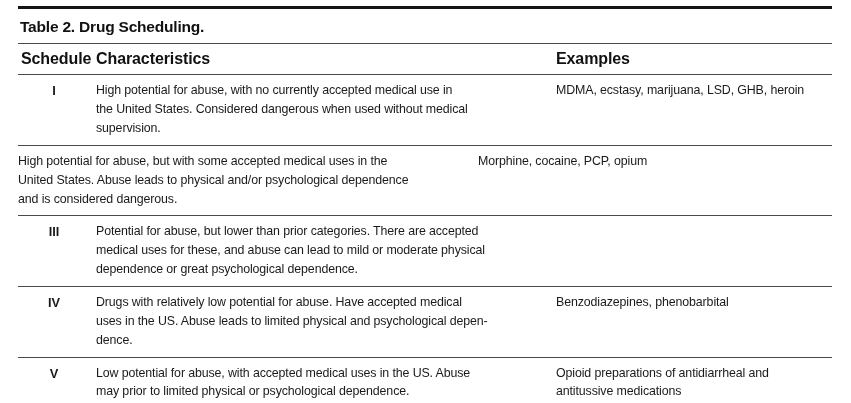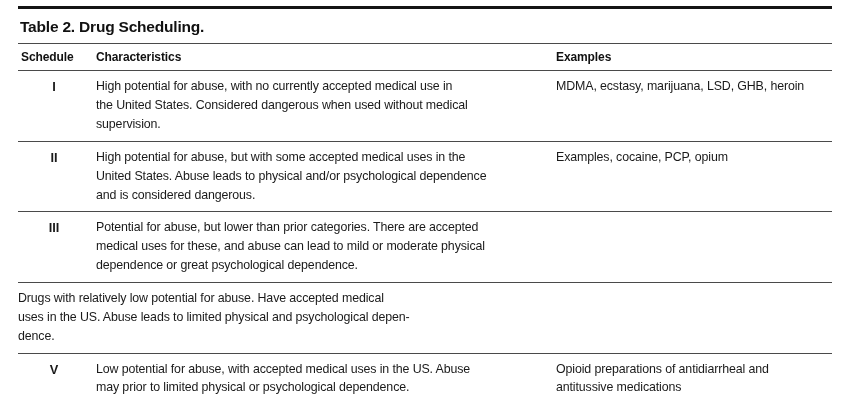--- a/index.html
+++ b/index.html
@@ -74,21 +74,21 @@
   }
   .col-examples {
     flex: 1 1 auto;
     box-sizing: border-box;
     padding-right: 4px;
   }
 
   
   .header-row {
     padding: 6px 0 6px 0;
-    font-size: 12px;
+    font-size: 16px;
     font-weight: bold;
     letter-spacing: -0.1px;
     color: #111111;
   }
   .header-row .col-schedule {
     text-align: left;
     padding-left: 3px;
   }
 
   
@@ -139,52 +139,55 @@
 the United States. Considered dangerous when used without medical
 supervision.</span>
       </div>
       <div class="col-examples">
         <span class="cell-text">MDMA, ecstasy, marijuana, LSD, GHB, heroin</span>
       </div>
     </div>
     <div class="rule-thin"></div>
 
     <div class="row data-row">
-      <div class="col-schedule">
-        <span class="sched-label">II</span>
-      </div>
       <div class="col-characteristics">
         <span class="cell-text">High potential for abuse, but with some accepted medical uses in the
 United States. Abuse leads to physical and/or psychological dependence
 and is considered dangerous.</span>
       </div>
       <div class="col-examples">
-        <span class="cell-text">Examples, cocaine, PCP, opium</span>
+        <span class="cell-text">Morphine, cocaine, PCP, opium</span>
       </div>
     </div>
     <div class="rule-thin"></div>
 
     <div class="row data-row">
       <div class="col-schedule">
         <span class="sched-label">III</span>
       </div>
       <div class="col-characteristics">
         <span class="cell-text">Potential for abuse, but lower than prior categories. There are accepted
 medical uses for these, and abuse can lead to mild or moderate physical
 dependence or great psychological dependence.</span>
       </div>
     </div>
     <div class="rule-thin"></div>
 
     <div class="row data-row">
+      <div class="col-schedule">
+        <span class="sched-label">IV</span>
+      </div>
       <div class="col-characteristics">
         <span class="cell-text">Drugs with relatively low potential for abuse. Have accepted medical
 uses in the US. Abuse leads to limited physical and psychological depen-
 dence.</span>
       </div>
+      <div class="col-examples">
+        <span class="cell-text">Benzodiazepines, phenobarbital</span>
+      </div>
     </div>
     <div class="rule-thin"></div>
 
     <div class="row data-row">
       <div class="col-schedule">
         <span class="sched-label">V</span>
       </div>
       <div class="col-characteristics">
         <span class="cell-text">Low potential for abuse, with accepted medical uses in the US. Abuse
 may prior to limited physical or psychological dependence.</span>

